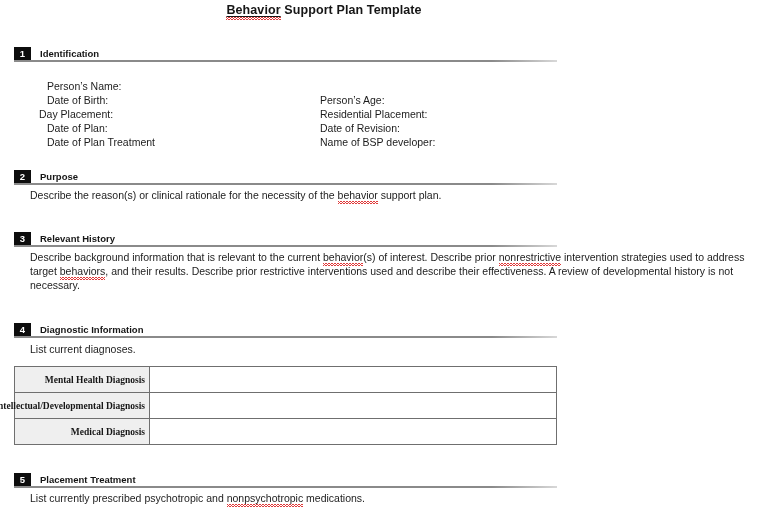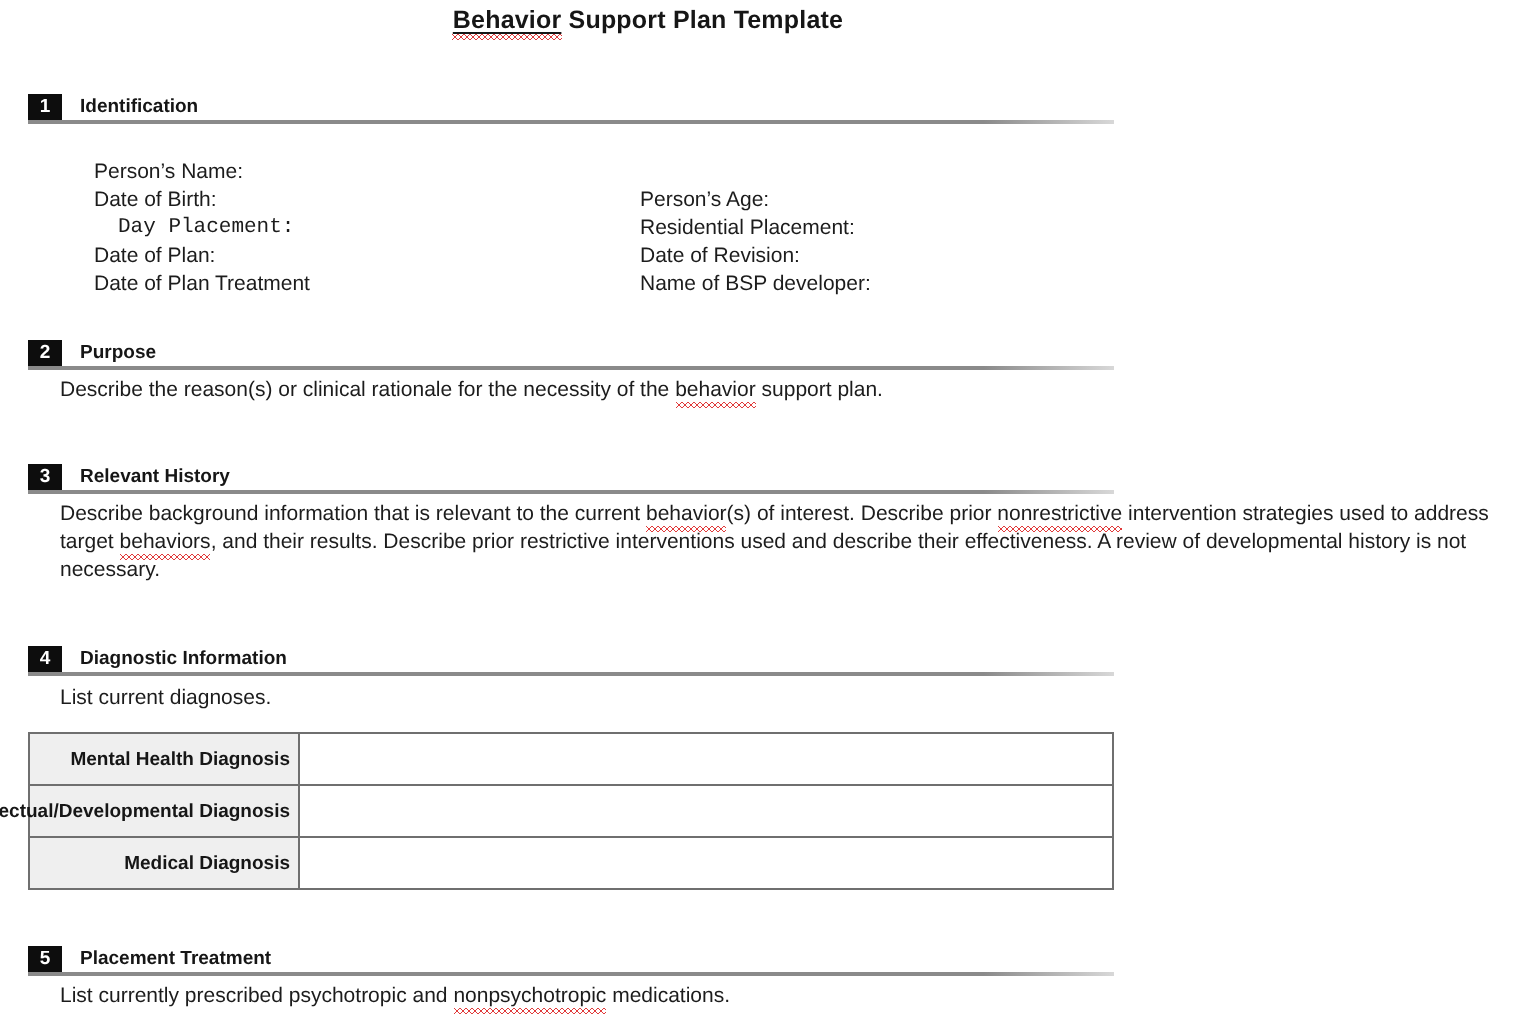--- a/index.html
+++ b/index.html
@@ -138,20 +138,21 @@
   .diag-label {
     position: absolute;
     right: 4px;
     top: 50%;
     transform: translateY(-50%);
     font-size: 9.5px;
     font-weight: bold;
     color: #161616;
     white-space: nowrap;
     text-align: left;
+    font-family: Liberation Serif, serif;
   }
   .diag-value-cell {
     background: #ffffff;
   }
 </style>
 </head>
 <body>
 
 <div class="page">
 
@@ -160,21 +161,21 @@
   </div>
 
   <div class="section-header" style="top:46px;">
     <span class="section-num">1</span>
     <span class="section-title">Identification</span>
   </div>
   <div class="section-rule" style="left:14px; top:60px; width:543px;"></div>
 
   <div class="field" style="left:20px; top:79px;">Person’s Name:</div>
   <div class="field" style="left:20px; top:93px;">Date of Birth:</div>
-  <div class="field" style="left:32px; top:107px;font-family:Liberation Mono, monospace;">Day Placement:</div>
+  <div class="field" style="left:12px; top:107px;">Day Placement:</div>
   <div class="field" style="left:20px; top:121px;">Date of Plan:</div>
   <div class="field" style="left:20px; top:135px;">Date of Plan Treatment</div>
 
   <div class="field" style="left:293px; top:93px;">Person’s Age:</div>
   <div class="field" style="left:293px; top:107px;">Residential Placement:</div>
   <div class="field" style="left:293px; top:121px;">Date of Revision:</div>
   <div class="field" style="left:293px; top:135px;">Name of BSP developer:</div>
 
   <div class="section-header" style="top:169px;">
     <span class="section-num">2</span>

